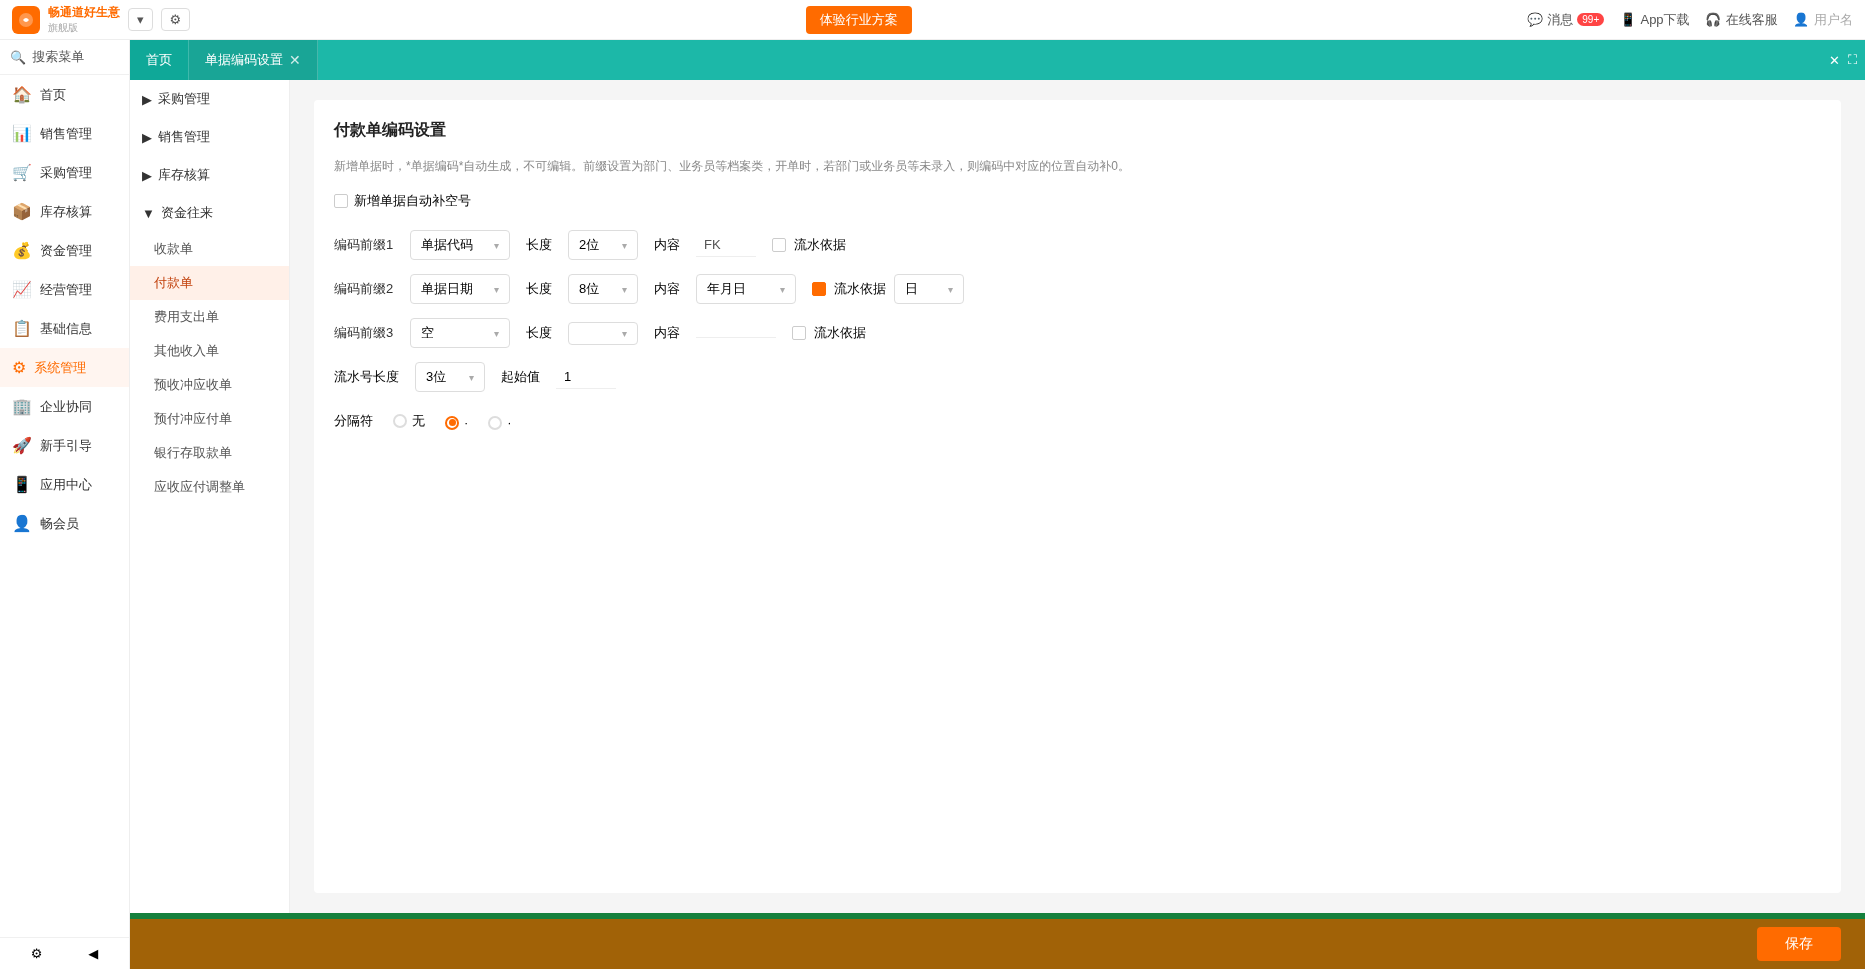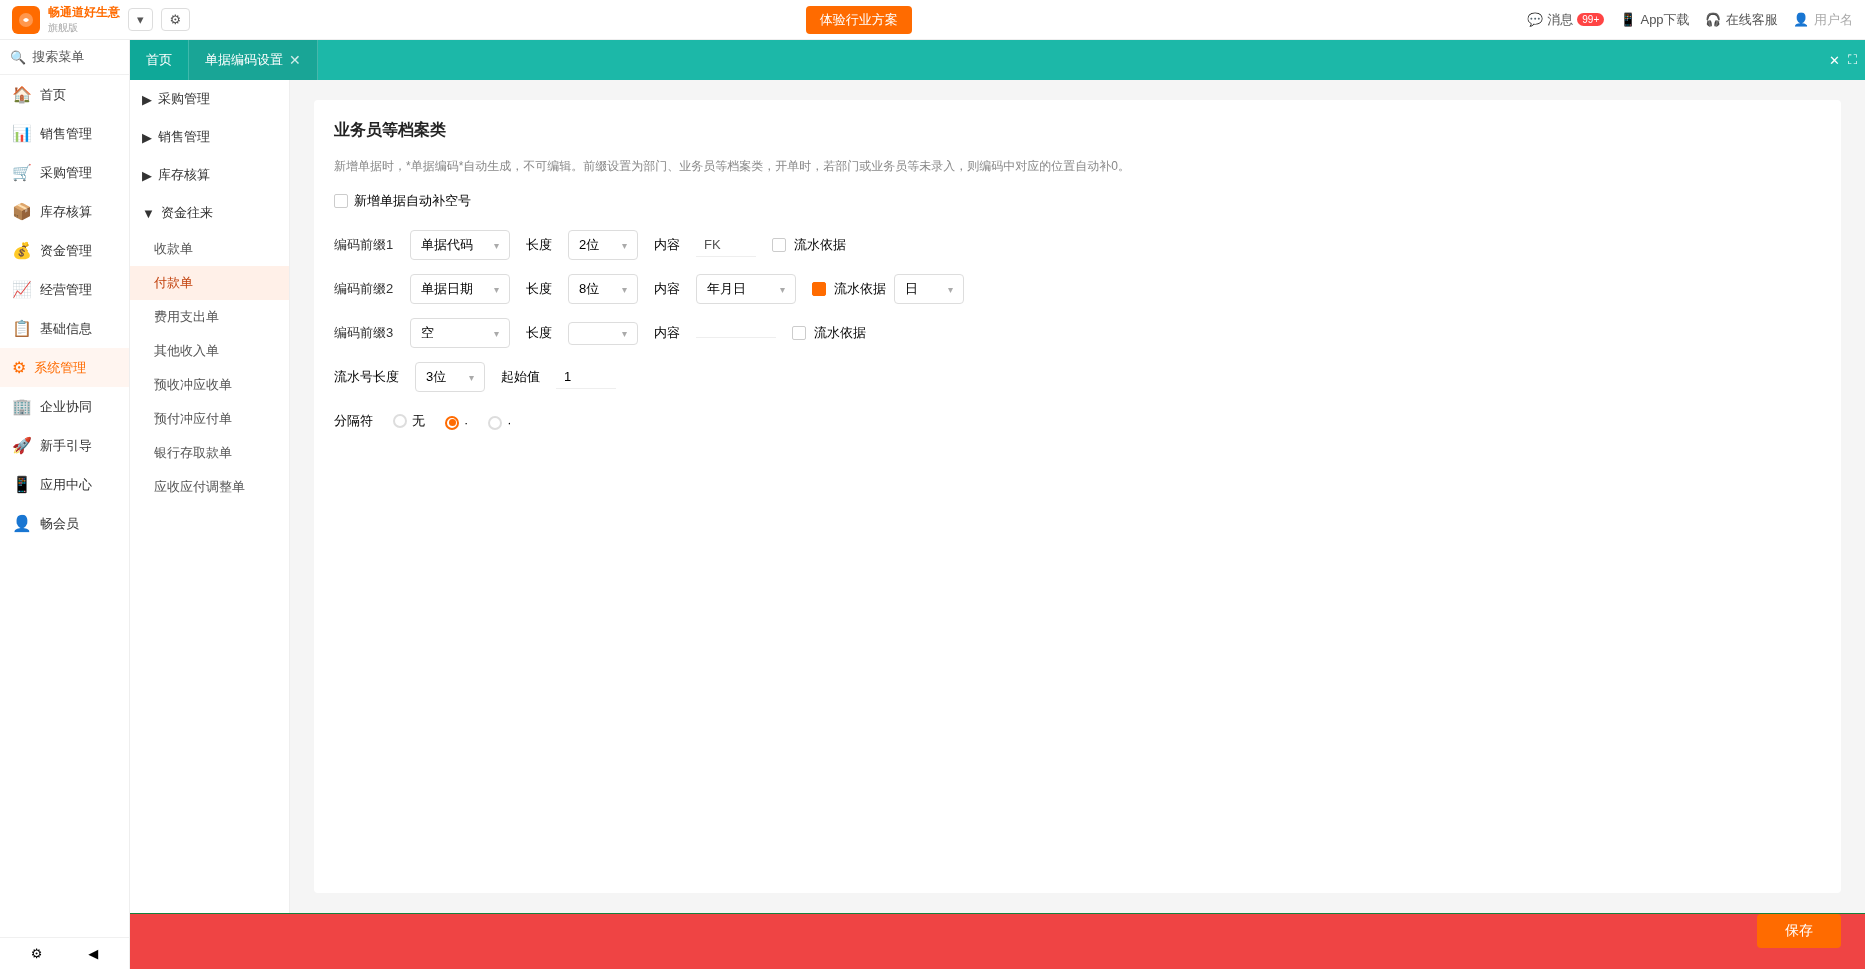--- a/index.html
+++ b/index.html
@@ -210,24 +210,24 @@
       gap: 16px;
       margin-bottom: 20px;
     }
 
     
     .separator-row { display: flex; align-items: flex-end; gap: 20px; margin-bottom: 20px; }
 
     
     .bottom-bar {
       height: 56px;
-      background: #ef4444;
-      border-top: 1px solid #15803d;
-      display: flex;
-      align-items: flex-start;
+      background: #a16207;
+      border-top: 6px solid #15803d;
+      display: flex;
+      align-items: center;
       justify-content: flex-end;
       padding: 0 24px;
       flex-shrink: 0;
     }
     .save-btn {
       background: #ff6b00;
       color: white;
       border: none;
       padding: 8px 28px;
       border-radius: 4px;
@@ -386,21 +386,21 @@
           <div class="sub-sidebar-child">其他收入单</div>
           <div class="sub-sidebar-child">预收冲应收单</div>
           <div class="sub-sidebar-child">预付冲应付单</div>
           <div class="sub-sidebar-child">银行存取款单</div>
           <div class="sub-sidebar-child">应收应付调整单</div>
         </div>
       </div>
 
       <div class="main-content">
         <div class="settings-card">
-          <div class="page-title">业务员等档案类</div>
+          <div class="page-title">付款单编码设置</div>
 
           
 
           
           <div class="hint-text">新增单据时，*单据编码*自动生成，不可编辑。前缀设置为部门、业务员等档案类，开单时，若部门或业务员等未录入，则编码中对应的位置自动补0。</div>
 
           
 
           
           <div class="checkbox-row">

